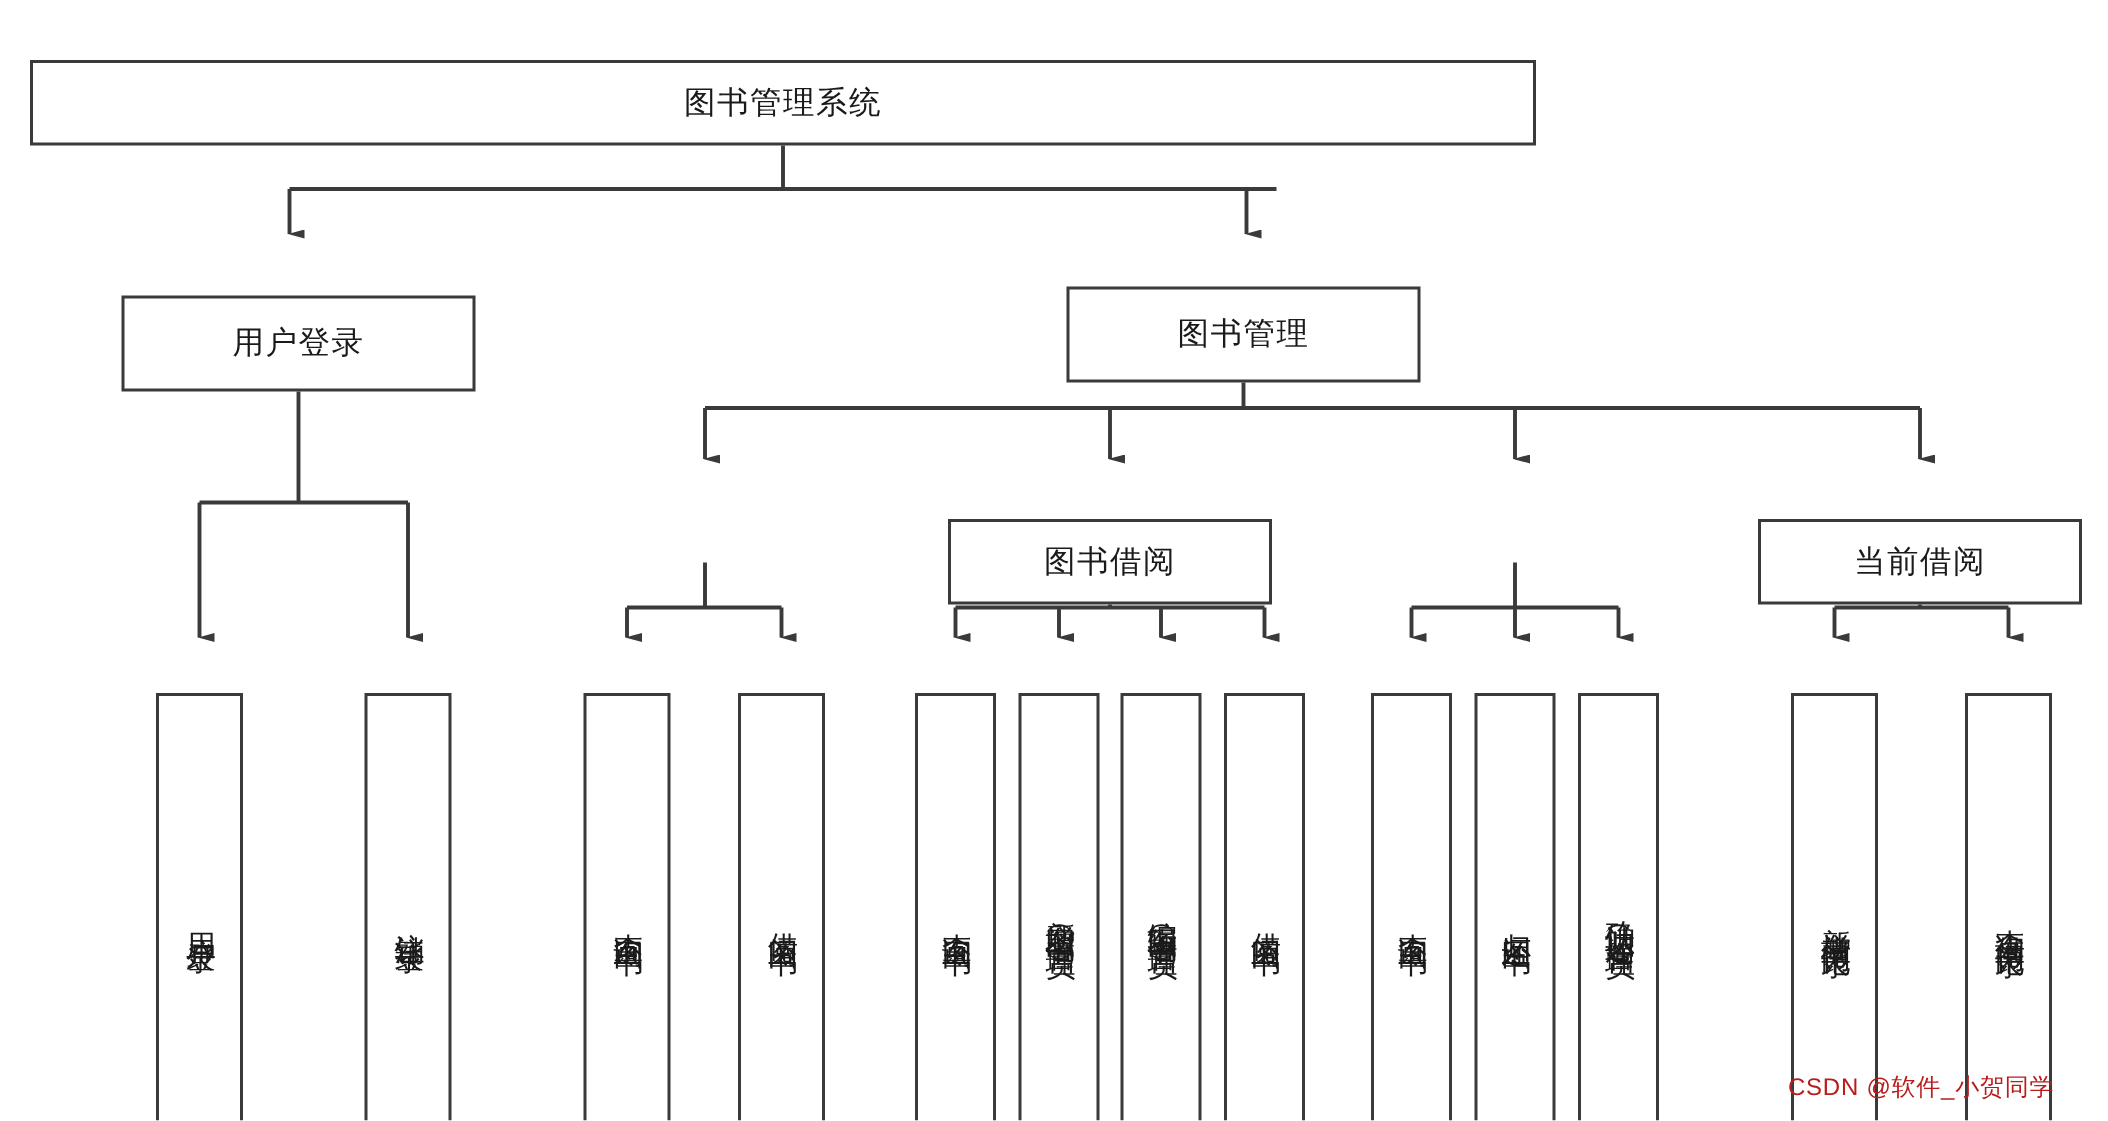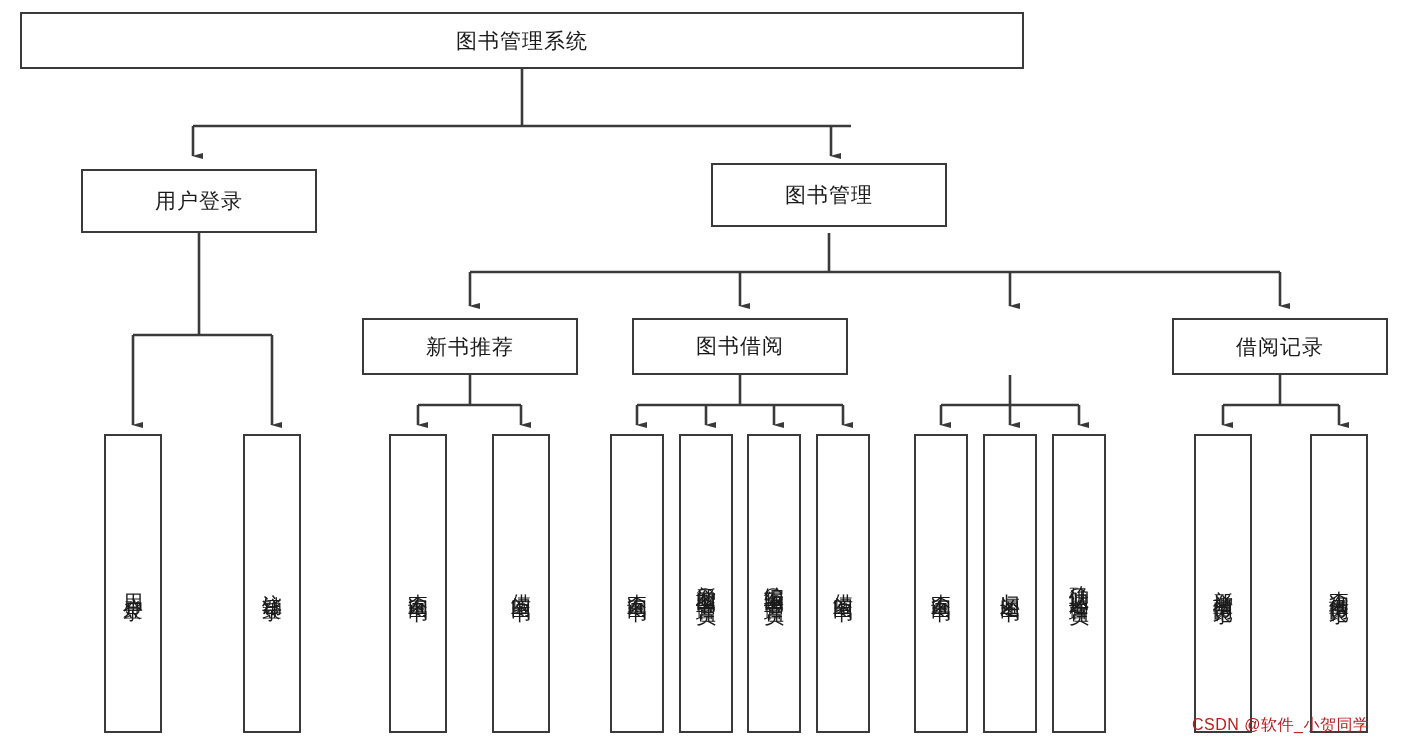--- a/index.html
+++ b/index.html
@@ -28,20 +28,21 @@
   .node {
     position: absolute;
     box-sizing: border-box;
     background: #ffffff;
     border: 2px solid #3a3a3a;
     display: flex;
     align-items: center;
     justify-content: center;
     text-align: center;
     color: #1a1a1a;
+    margin-top: 28px;
   }
   .node.horiz {
     font-size: 21px;
     letter-spacing: 1px;
     line-height: 1.2;
   }
   .node.vert {
     writing-mode: vertical-rl;
     text-orientation: upright;
     font-size: 20px;
@@ -122,28 +123,25 @@
     <span>图书管理系统</span>
   </div>
 
   <div class="node horiz" style="left:81px; top:169px; width:236px; height:64px;">
     <span>用户登录</span>
   </div>
   <div class="node horiz" style="left:711px; top:163px; width:236px; height:64px;">
     <span>图书管理</span>
   </div>
 
-  <div class="node horiz" style="left:362px; top:318px; width:216px; height:57px;">
-    <span>新书推荐</span>
-  </div>
-  <div class="node horiz" style="left:632px; top:318px; width:216px; height:57px;font-family:Liberation Serif, serif;">
+  <div class="node horiz" style="left:632px; top:318px; width:216px; height:57px;">
     <span>图书借阅</span>
   </div>
   <div class="node horiz" style="left:1172px; top:318px; width:216px; height:57px;">
-    <span>借阅记录</span>
+    <span>当前借阅</span>
   </div>
 
   <div class="node vert" style="left:104px; top:434px; width:58px; height:299px;">
     <span>用户登录</span>
   </div>
   <div class="node vert" style="left:243px; top:434px; width:58px; height:299px;">
     <span>注销登录</span>
   </div>
 
   <div class="node vert" style="left:389px; top:434px; width:58px; height:299px;">

